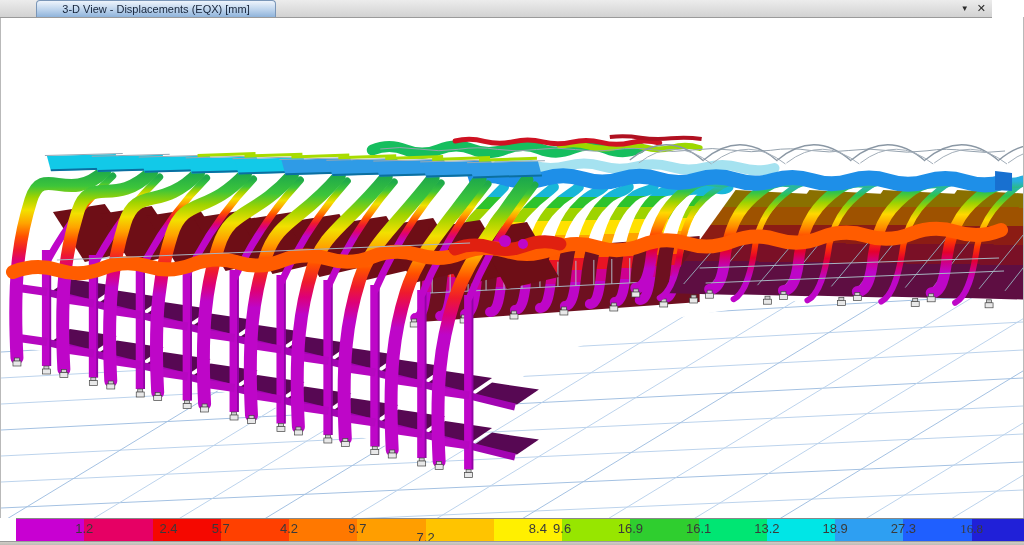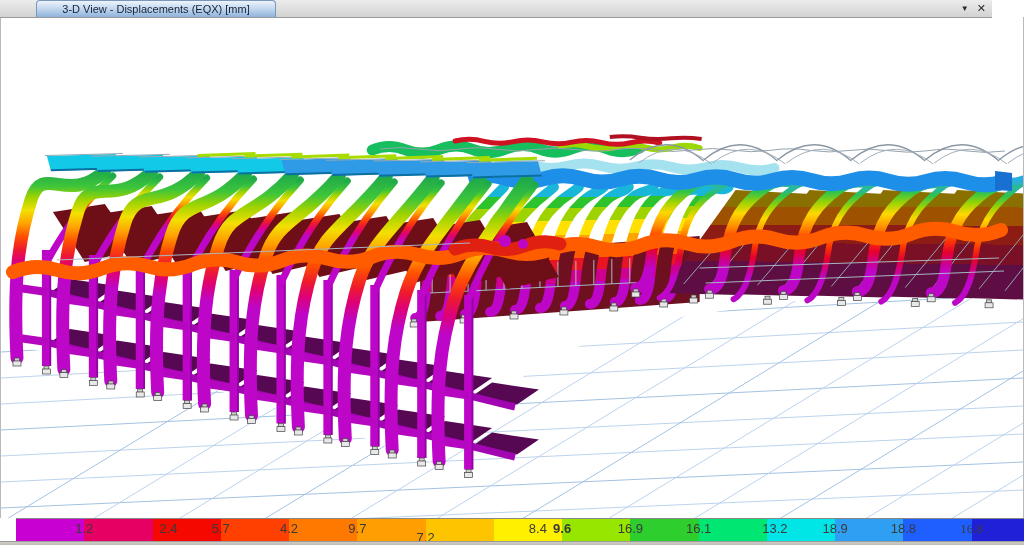--- a/index.html
+++ b/index.html
@@ -521,23 +521,23 @@
       <div style="background: rgb(32, 32, 216);"></div>
     </div>
   <div id="legend-labels">
       <span class="lab" style="left: 6.66667%;">1.2</span>
       <span class="lab" style="left: 13.3333%; margin-left: 16px;">2.4</span>
       <span class="lab" style="left: 20%;">5.7</span>
       <span class="lab" style="left: 26.6667%;">4.2</span>
       <span class="lab" style="left: 33.3333%;">9.7</span>
       <span class="lab" style="left: 40%; margin-top: 9px;">7.2</span>
       <span class="lab" style="left: 46.6667%; margin-left: 44px;">8.4</span>
-      <span class="lab" style="left: 53.3333%; font-weight: bold;">9.6</span>
+      <span class="lab" style="left: 53.3333%;">9.6</span>
       <span class="lab" style="left: 60%;">16.9</span>
       <span class="lab" style="left: 66.6667%;">16.1</span>
-      <span class="lab" style="left: 73.3333%; margin-left: 8px;">13.2</span>
+      <span class="lab" style="left: 73.3333%;">13.2</span>
       <span class="lab" style="left: 80%;">18.9</span>
-      <span class="lab" style="left: 86.6667%;">18.8</span>
+      <span class="lab" style="left: 86.6667%;">27.3</span>
       <span class="lab" style="left: 93.3333%; font-family: Liberation Serif, serif;">16.8</span>
       <span class="lab" style="left: 100%;">18.0</span>
     </div>
 </div>
 <div class="bottomstrip"></div>
 
 </body></html>

